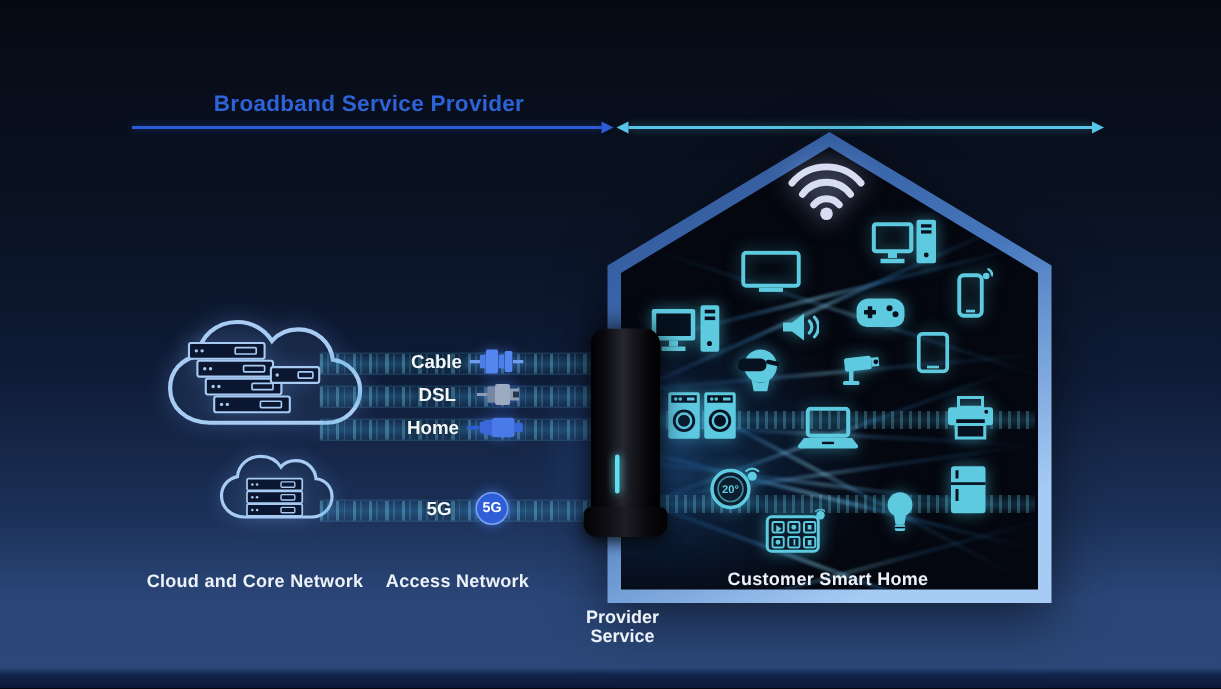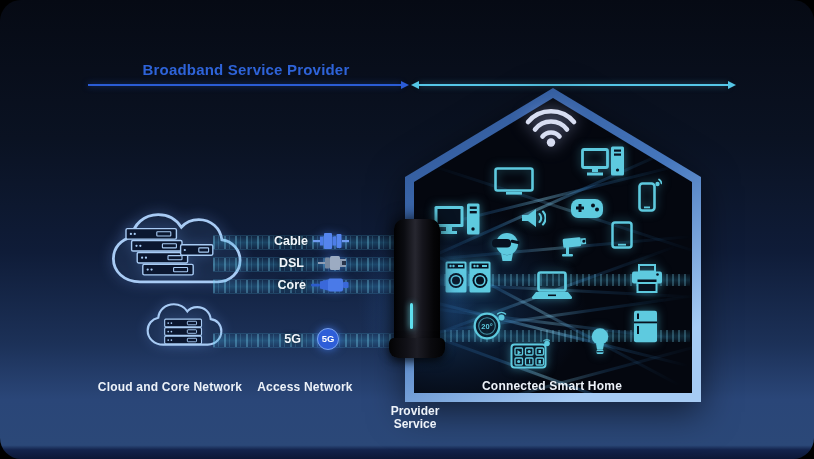--- a/index.html
+++ b/index.html
@@ -1,20 +1,19 @@
 <!DOCTYPE html>
 <html><head>
 <meta charset="utf-8">
 <style>
   html,body{margin:0;padding:0;background:#000;}
   #stage{
     position:relative;width:814px;height:459px;overflow:hidden;
     font-family:"Liberation Sans",sans-serif;
     background:linear-gradient(180deg,#060a14 0%,#0a1222 30%,#0f1c38 55%,#1c3158 75%,#2a4678 87%,#2b4878 97%,#13234c 98%,#0c1736 100%);
-    border-radius:21px;
   }
   .abs{position:absolute;}
   
   .hdr-label{font-size:15px;text-align:center;letter-spacing:.2px;}
   #provider-label{left:88px;top:61px;width:316px;color:#2e63d8;font-weight:bold;}
   #premises-label{left:420px;top:61px;width:308px;color:#c6d2e2;font-weight:500;}
   .hline{height:2px;top:84px;}
   #provider-line{left:88px;width:313px;background:#2b5cd6;box-shadow:0 0 6px rgba(43,92,214,.6);}
   #premises-line{left:419px;width:309px;background:#55c6e6;box-shadow:0 0 6px rgba(85,198,230,.5);}
   .arr{width:0;height:0;border-top:4.5px solid transparent;border-bottom:4.5px solid transparent;top:80.5px;}
@@ -141,21 +140,21 @@
     </g>
   </svg>
 
   <div class="abs stream" style="top:235px"></div>
   <div class="abs stream" style="top:257px"></div>
   <div class="abs stream" style="top:279px"></div>
   <div class="abs stream" style="top:333px"></div>
 
   <div class="abs stream-label" style="left:240px;top:234px;width:68px">Cable</div>
   <div class="abs stream-label" style="left:240px;top:256px;width:64px">DSL</div>
-  <div class="abs stream-label" style="left:240px;top:278px;width:66px">Core</div>
+  <div class="abs stream-label" style="left:240px;top:278px;width:66px">Home</div>
   <div class="abs stream-label" style="left:240px;top:332px;width:61px">5G</div>
 
   <svg class="abs link-icon" style="left:313px;top:232px" width="36" height="18" viewBox="0 0 36 18">
     <rect y="8" width="7" height="2.2" fill="#6f9bf0"></rect>
       <rect x="7" y="4.5" width="3.5" height="9" fill="#4d7de8"></rect>
     <rect x="11" y="1" width="8" height="16" rx="1" fill="#5585ee"></rect>
       <rect x="19.5" y="4.5" width="3.5" height="9" fill="#4d7de8"></rect>
     <rect x="23.5" y="2" width="5" height="14" rx="1" fill="#5585ee"></rect>
       <rect x="29" y="8" width="7" height="2.2" fill="#6f9bf0"></rect>
   </svg>
@@ -374,21 +373,21 @@
           <rect x="28.5" y="11" width="2.5" height="3"></rect>
           <circle cx="8.7" cy="22.5" r="1.6"></circle>
           <path d="M19 20.5 h1.2 v4 h-1.2 z"></path>
           <rect x="28.5" y="21" width="2.5" height="3.5"></rect>
         </g>
       <circle cx="37" cy="4.5" r="2.8" fill="currentColor"></circle>
       <path d="M33.8 1.8 A5.5 5.5 0 0 1 40 1.8" stroke="currentColor" stroke-width="1.3" fill="none" stroke-linecap="round" opacity=".8"></path>
     </svg>
   </div>
 
-  <div class="abs caption" id="smarthome-label">Connected Smart Home</div>
+  <div class="abs caption" id="smarthome-label">Customer Smart Home</div>
 
   <div class="abs" id="gateway-glow"></div>
   <div class="abs" id="gateway-body"></div>
   <div class="abs" id="gateway-base"></div>
   <div class="abs" id="gateway-led"></div>
   <div class="abs" id="gateway-label">
     <div>Provider</div>
     <div>Service</div>
   </div>
 

